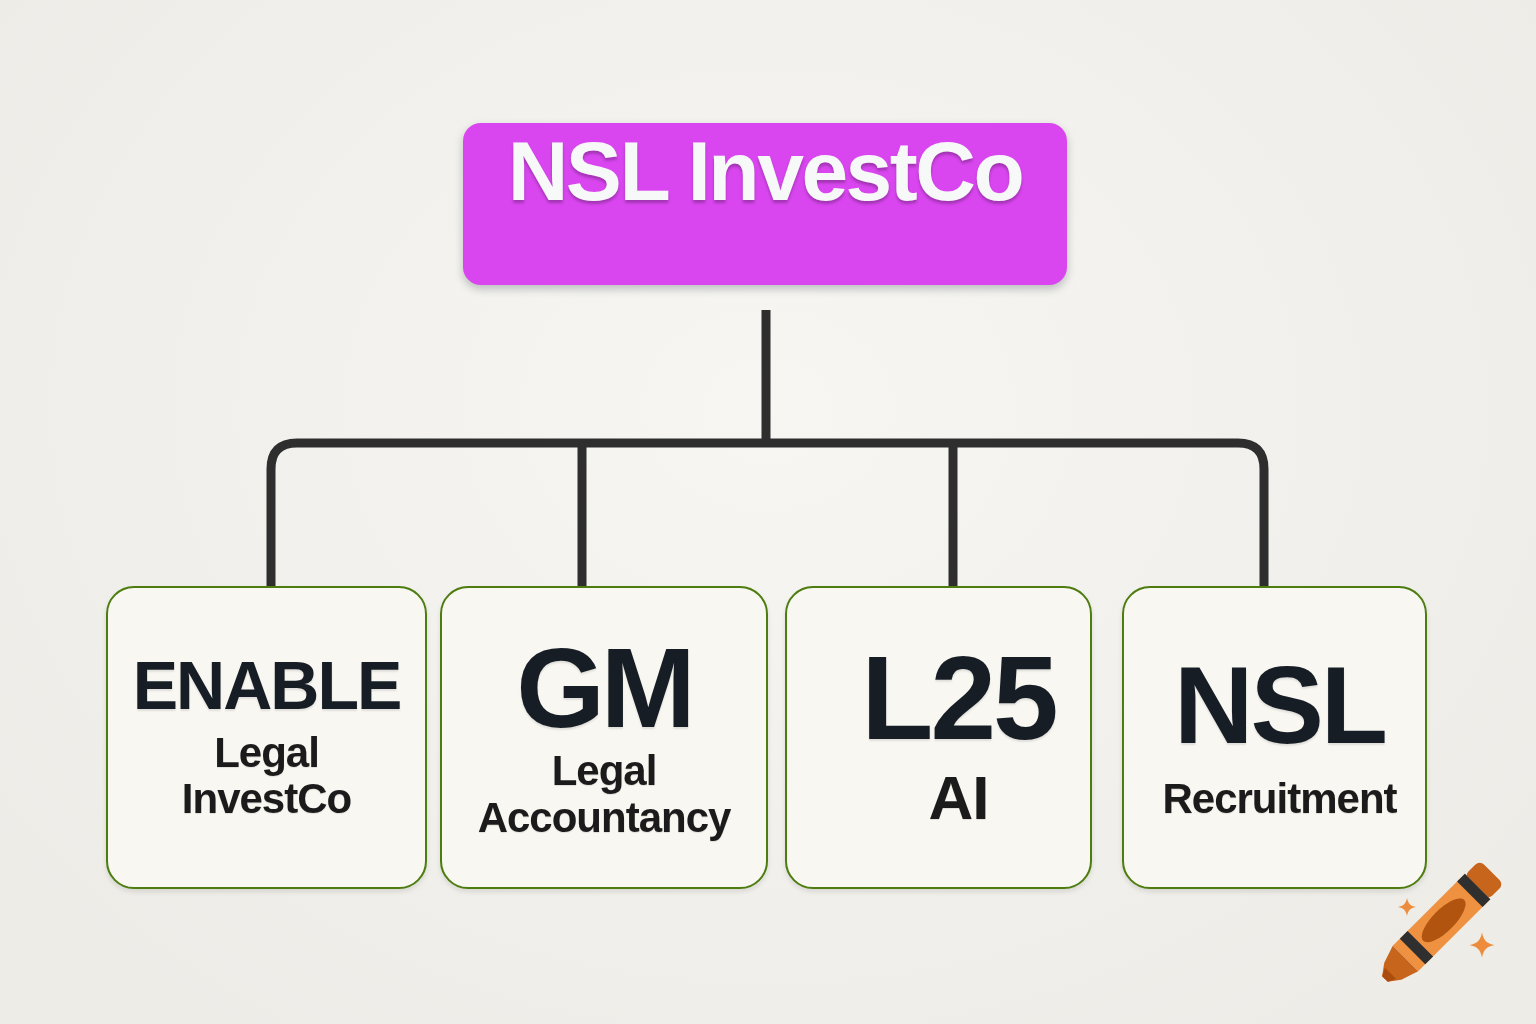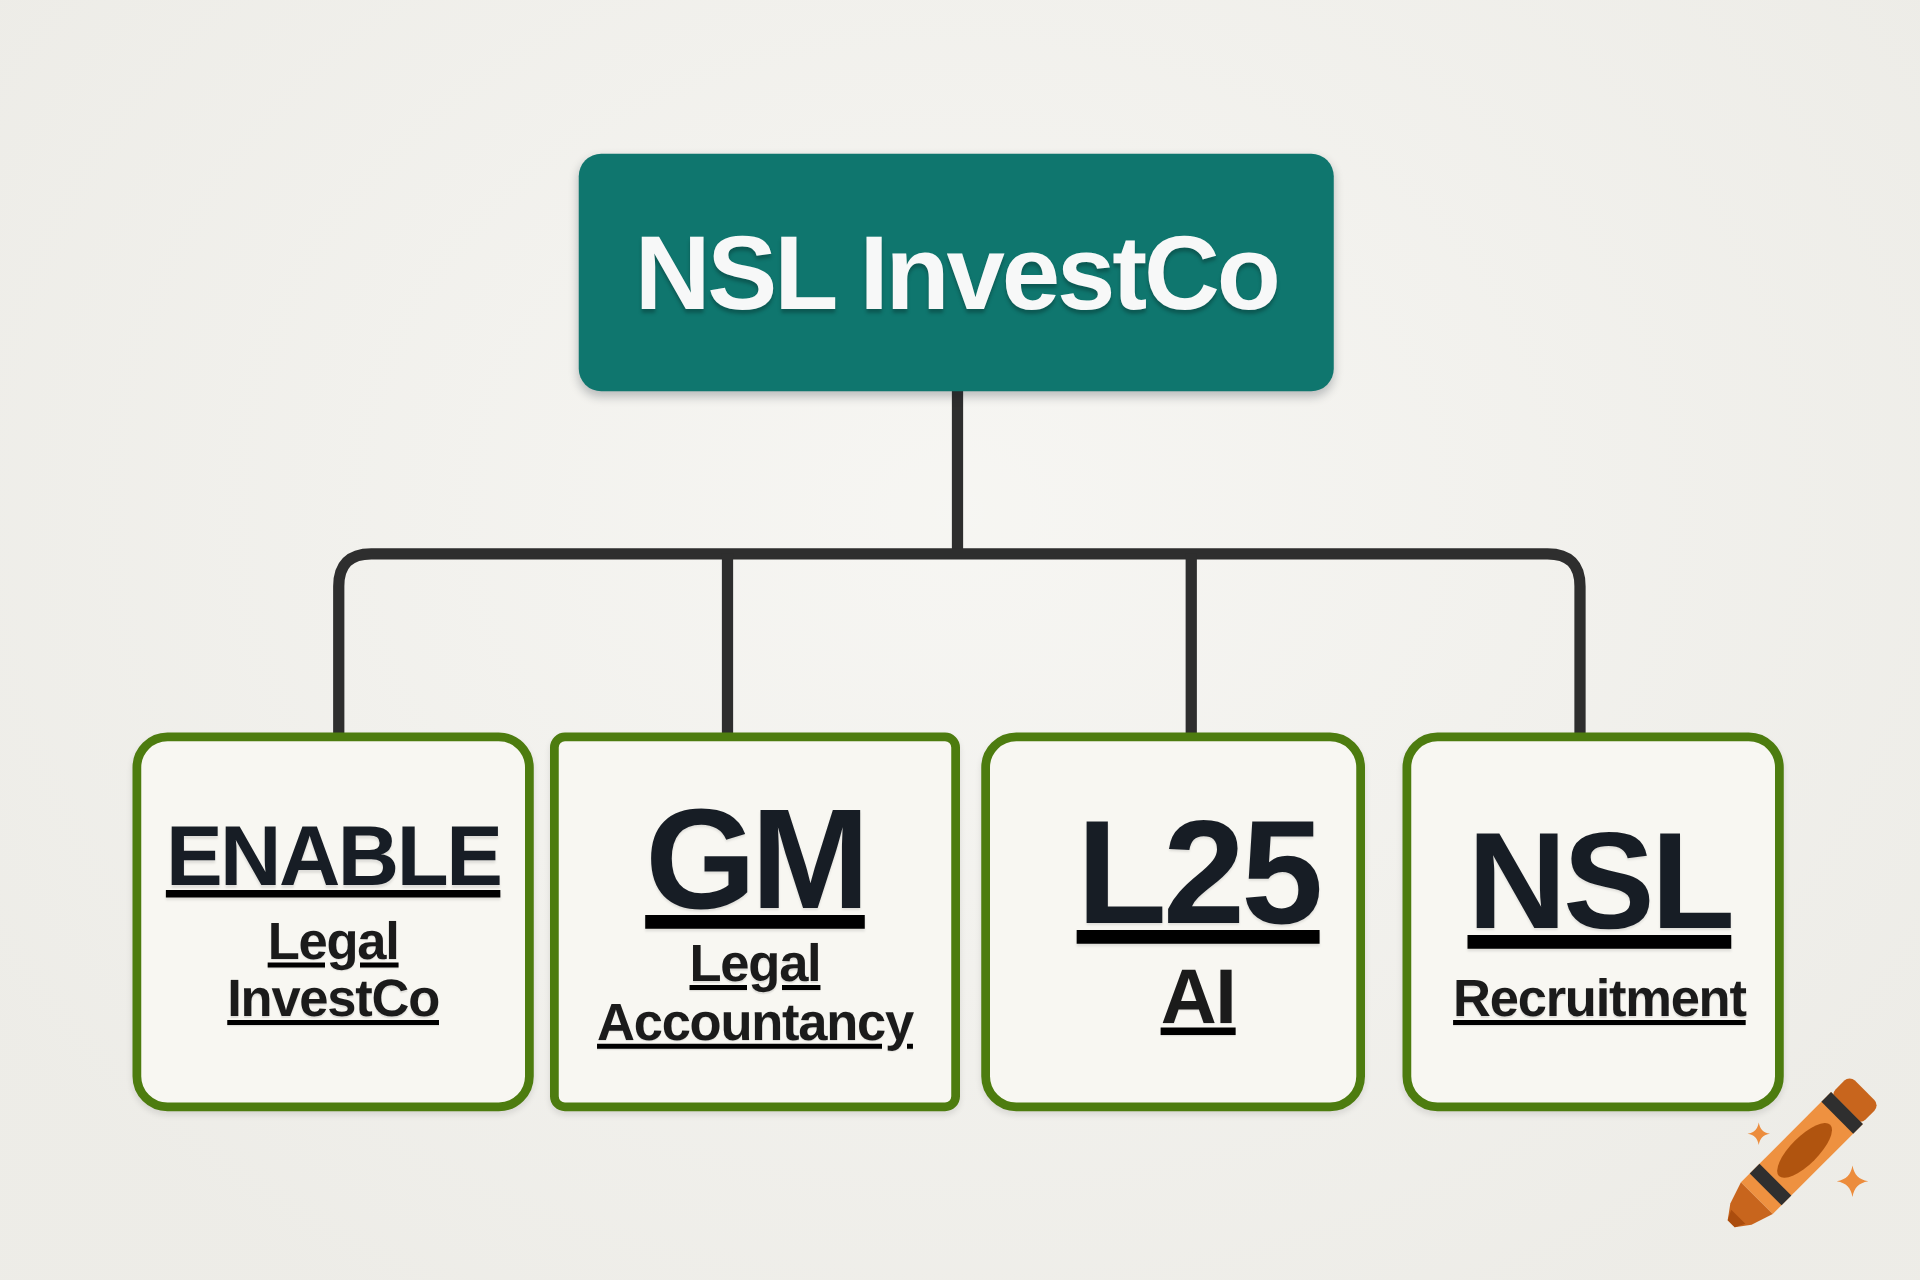--- a/index.html
+++ b/index.html
@@ -18,24 +18,24 @@
   .stage::after {
     content: "";
     position: absolute; inset: 0;
     background: radial-gradient(ellipse at 50% 40%, rgba(255,255,255,0.35), rgba(0,0,0,0.02) 85%);
     pointer-events: none;
   }
 
   .root-box {
     position: absolute;
     left: 463px; top: 123px;
-    width: 604px; height: 190px;
-    background: #0f766e;
+    width: 604px; height: 162px;
+    background: #d946ef;
     border-radius: 18px;
-    display: flex; align-items: center; justify-content: center;
+    display: flex; justify-content: center;
     box-shadow: 0 4px 8px rgba(20, 30, 45, 0.25);
     z-index: 3;
   }
   .root-box .root-label {
     color: #f7f8f8;
     font-size: 84px;
     font-weight: bold;
     letter-spacing: -2.5px;
     white-space: nowrap;
     text-shadow: 0 3px 3px rgba(0,0,0,0.25);
@@ -44,32 +44,31 @@
   svg.connectors {
     position: absolute; left: 0; top: 0;
     z-index: 1;
   }
 
   .child-box {
     position: absolute;
     top: 586px;
     height: 303px;
     background: #f8f7f2;
-    border: 7px solid #4d7c0f;
+    border: 2px solid #4d7c0f;
     border-radius: 28px;
     box-sizing: border-box;
     display: flex; flex-direction: column;
     align-items: center; justify-content: center;
     text-align: center;
     box-shadow: 0 3px 5px rgba(0,0,0,0.10);
     z-index: 2;
-    text-decoration: underline;
   }
   .box-1 { left: 106px;  width: 321px; }
-  .box-2 { left: 440px;  width: 328px; border-radius: 12px; }
+  .box-2 { left: 440px;  width: 328px; }
   .box-3 { left: 785px;  width: 307px; padding-left: 40px; }
   .box-4 { left: 1122px; width: 305px; padding-left: 10px; }
 
   .child-title {
     color: #171d25;
     font-weight: bold;
     line-height: 0.95;
     white-space: nowrap;
     text-shadow: 0 2px 2px rgba(0,0,0,0.10);
   }

